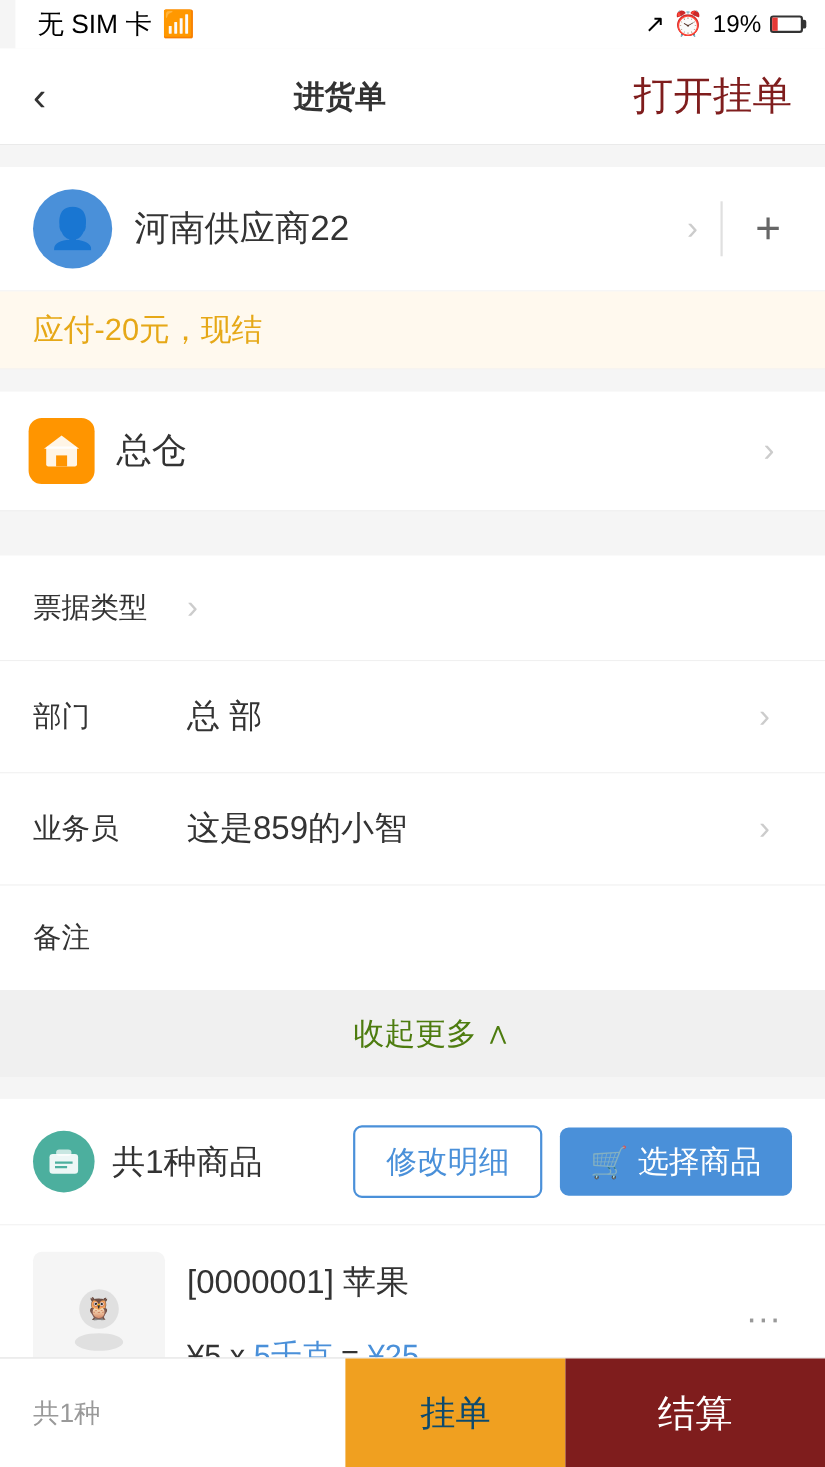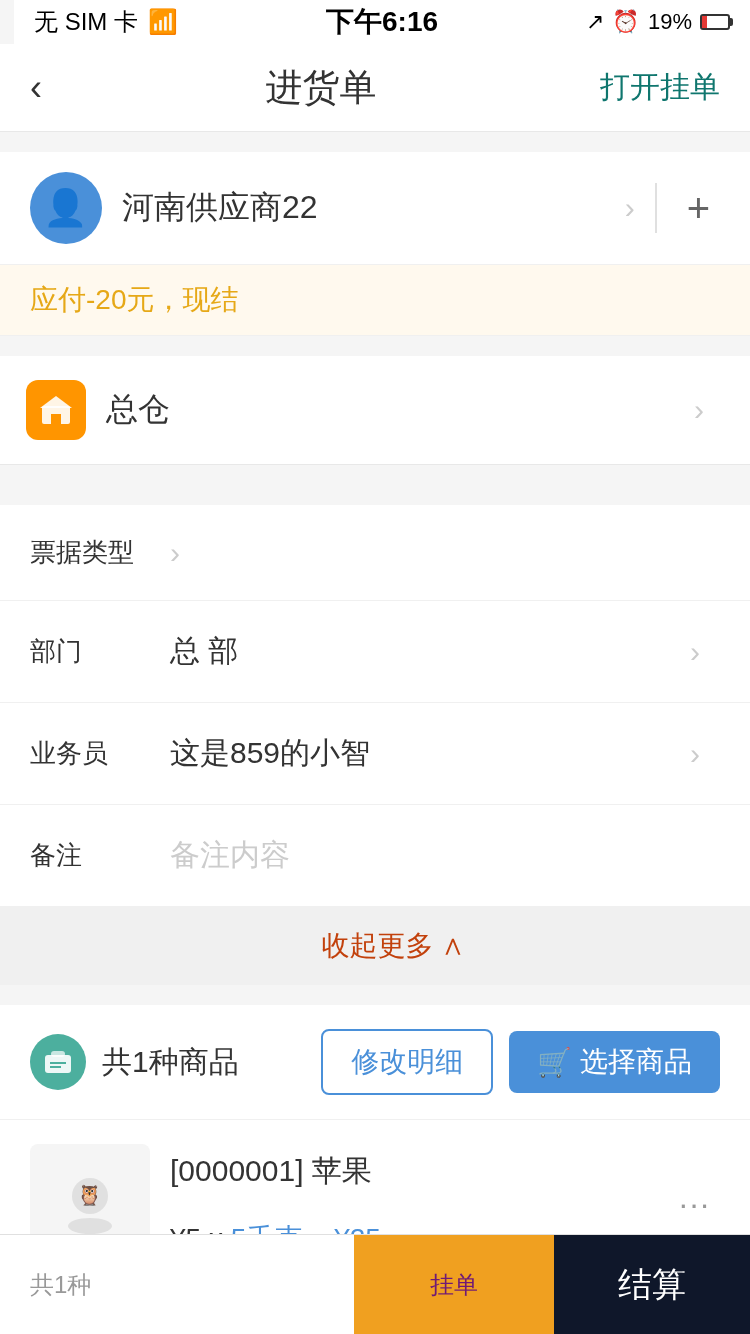--- a/index.html
+++ b/index.html
@@ -39,27 +39,27 @@
       justify-content: space-between;
       padding: 0 30px;
       border-bottom: 1px solid #e8e8e8;
     }
     .nav-back {
       font-size: 36px;
       color: #333;
       cursor: pointer;
     }
     .nav-title {
-      font-size: 37px;
-      font-weight: 400;
+      font-size: 28px;
+      font-weight: 700;
       color: #333;
     }
     .nav-action {
-      font-size: 30px;
-      color: #0f766e;
+      font-size: 36px;
+      color: #7f1d1d;
       cursor: pointer;
     }
 
     
     .section-gap {
       height: 20px;
       background: #f5f5f5;
     }
 
     
@@ -179,21 +179,21 @@
     .collapse-row {
       background: #f0f0f0;
       display: flex;
       align-items: center;
       justify-content: center;
       padding: 20px;
       cursor: pointer;
     }
     .collapse-text {
       font-size: 28px;
-      color: #c2410c;
+      color: #4d7c0f;
       margin-left: 36px;
     }
 
     
     .products-header {
       background: #fff;
       display: flex;
       align-items: center;
       padding: 24px 30px;
       margin-top: 20px;
@@ -302,51 +302,50 @@
       color: #333;
     }
     .total-count {
       font-size: 24px;
       color: #999;
     }
     .btn-hang {
       width: 200px;
       height: 100px;
       background: #f0a020;
-      color: #701a75;
+      color: #0c4a6e;
       border: none;
-      font-size: 24px;
+      font-size: 32px;
       cursor: pointer;
       display: flex;
       align-items: center;
       justify-content: center;
     }
     .btn-checkout {
-      width: 196px;
+      width: 236px;
       height: 100px;
-      background: #0f172a;
+      background: #7f1d1d;
       color: #fff;
       border: none;
       font-size: 34px;
       cursor: pointer;
       display: flex;
       align-items: center;
       justify-content: center;
       text-align: center;
     }
   </style>
 </head>
 <body>
 
 <div class="status-bar">
   <div class="status-left">
     <span>无 SIM 卡</span>
     <span>📶</span>
   </div>
-  <div class="status-center">下午6:16</div>
   <div class="status-right">
     <span>↗</span>
     <span>⏰</span>
     <span>19%</span>
     <span style="display:inline-block;width:30px;height:16px;border:2px solid #333;border-radius:3px;position:relative;">
       <span style="display:block;width:20%;height:100%;background:#e53935;position:absolute;left:0;top:0;"></span>
       <span style="display:block;width:3px;height:8px;background:#333;border-radius:0 2px 2px 0;position:absolute;right:-5px;top:50%;transform:translateY(-50%);"></span>
     </span>
   </div>
 </div>
@@ -407,21 +406,20 @@
   </div>
 
   <div class="form-row">
     <span class="form-label">业务员</span>
     <span class="form-value">这是859的小智</span>
     <span class="chevron-right">›</span>
   </div>
 
   <div class="form-row">
     <span class="form-label">备注</span>
-    <span class="form-placeholder">备注内容</span>
   </div>
 </div>
 
 <div class="collapse-row">
   <span class="collapse-text">收起更多 ∧</span>
 </div>
 
 <div class="products-header">
   <div class="product-count-icon">
     <svg width="34" height="34" viewBox="0 0 34 34" fill="none">

